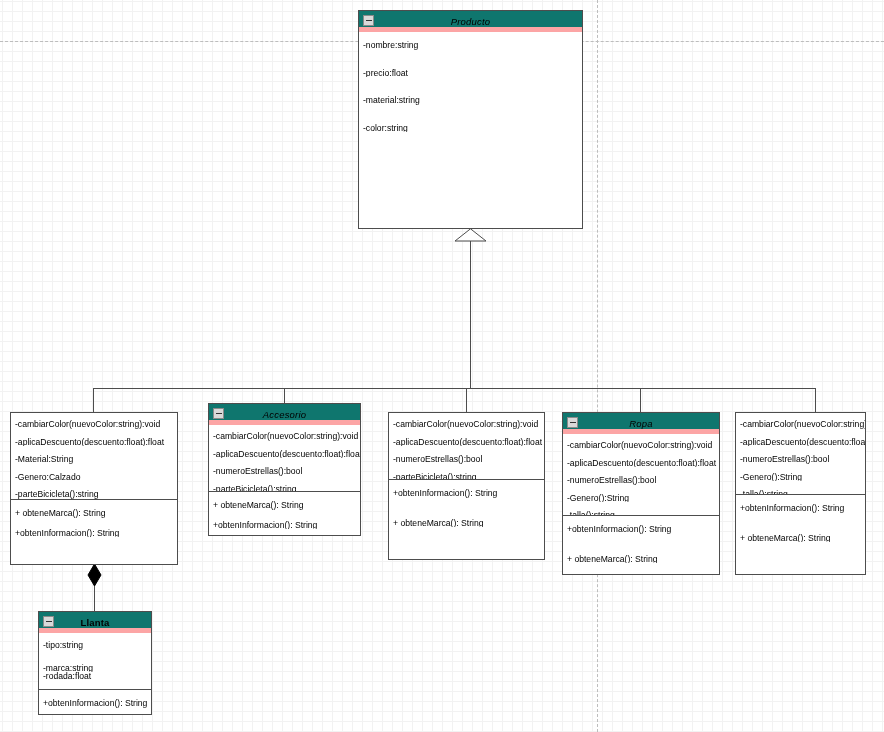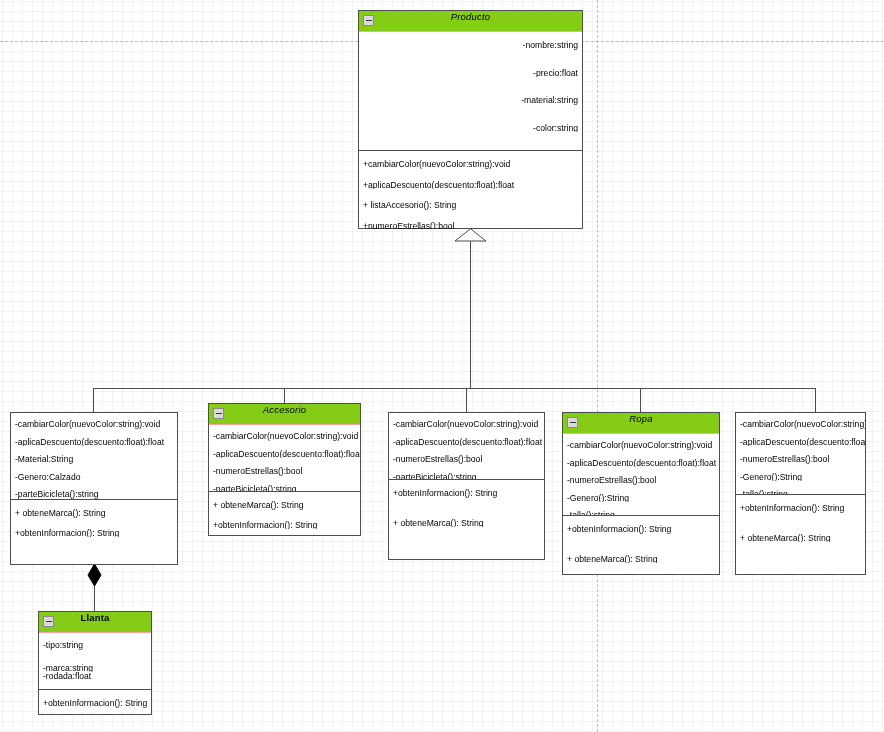--- a/index.html
+++ b/index.html
@@ -64,25 +64,25 @@
     box-sizing: border-box;
     background: #ffffff;
     border: 1px solid #4d4d4d;
     font-size: 9px;
     color: #000000;
   }
   .uml-header {
     position: relative;
     box-sizing: border-box;
     height: 21px;
-    border-bottom: 1px solid #fca5a5;
+    border-bottom: 5px solid #fca5a5;
     display: flex;
-    align-items: flex-start;
+    align-items: flex-end;
     justify-content: center;
-    background: #84cc16;
+    background: #0f766e;
   }
   .uml-title {
     font-size: 9.5px;
     font-style: italic;
     letter-spacing: .2px;
     white-space: nowrap;
   }
   .uml-title.bold {
     font-weight: bold;
     font-style: normal;
@@ -153,33 +153,27 @@
     </svg>
   </div>
 
   <div class="uml-class" style="left:358px; top:10px; width:225px; height:219px;">
     <div class="uml-header">
       <span class="collapse-icon">
           <i></i>
         </span>
       <span class="uml-title">Producto</span>
     </div>
-    <div class="uml-compartment" style="height:118px; padding-top:9px;text-align:right;">
+    <div class="uml-compartment" style="height:118px; padding-top:9px;">
       <div class="uml-row" style="margin-bottom:19px;">-nombre:string</div>
       <div class="uml-row" style="margin-bottom:19px;">-precio:float</div>
       <div class="uml-row" style="margin-bottom:19px;">-material:string</div>
       <div class="uml-row" style="margin-bottom:19px;">-color:string</div>
 
     </div>
-    <div class="uml-compartment" style="height:79px; padding-top:9px;">
-      <div class="uml-row" style="margin-bottom:12px;">+cambiarColor(nuevoColor:string):void</div>
-      <div class="uml-row" style="margin-bottom:12px;">+aplicaDescuento(descuento:float):float</div>
-      <div class="uml-row" style="margin-bottom:12px;">+ listaAccesorio(): String</div>
-      <div class="uml-row">+numeroEstrellas():bool</div>
-    </div>
   </div>
 
   <div class="uml-class" style="left:10px; top:412px; width:168px; height:153px;">
     <div class="uml-compartment" style="height:86px; padding-top:7px;">
       <div class="uml-row" style="margin-bottom:9px;">-cambiarColor(nuevoColor:string):void</div>
       <div class="uml-row" style="margin-bottom:9px;">-aplicaDescuento(descuento:float):float</div>
       <div class="uml-row" style="margin-bottom:9px;">-Material:String</div>
       <div class="uml-row" style="margin-bottom:9px;">-Genero:Calzado</div>
       <div class="uml-row">-parteBicicleta():string</div>
     </div>

